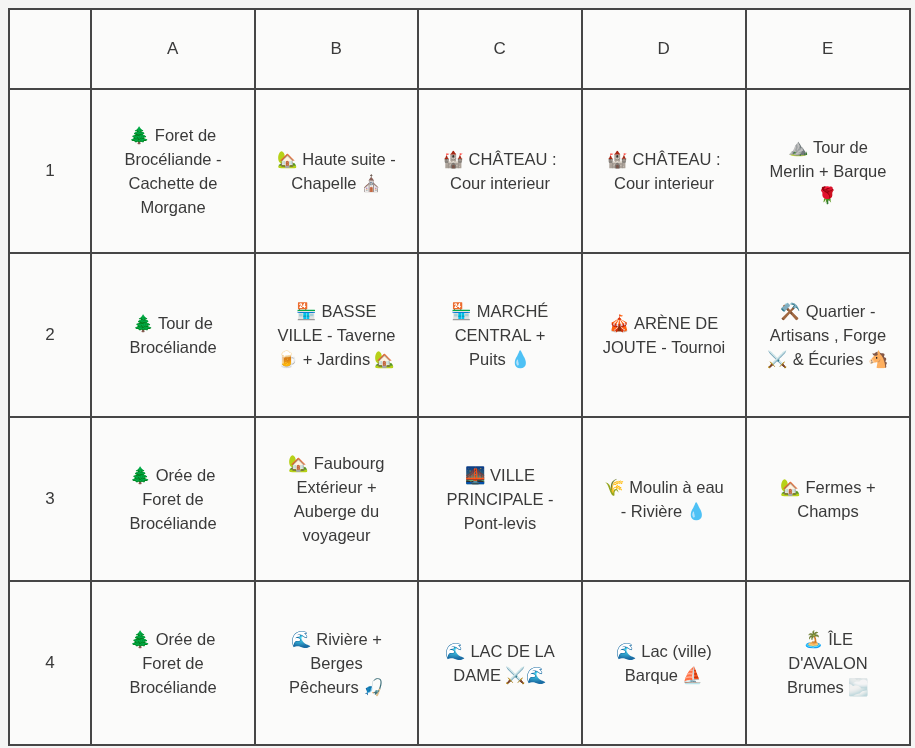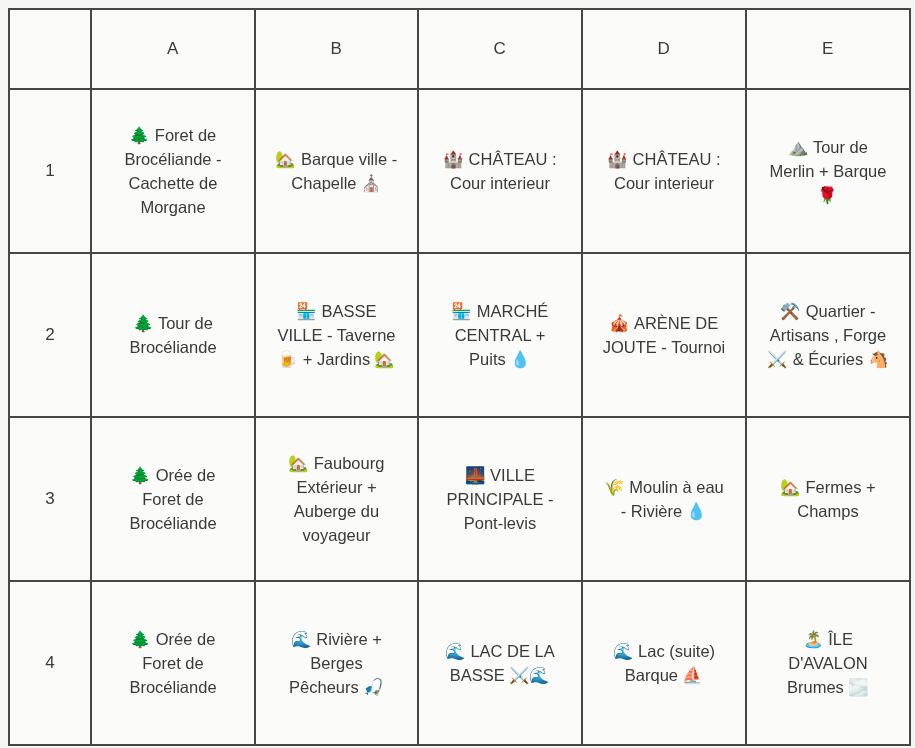--- a/index.html
+++ b/index.html
@@ -73,21 +73,21 @@
         <th class="corner"></th>
         <th>A</th>
         <th>B</th>
         <th>C</th>
         <th>D</th>
         <th>E</th>
       </tr>
       <tr class="data-row">
         <th class="rowhead">1</th>
         <td class="cell">🌲 Foret de Brocéliande - Cachette de Morgane</td>
-        <td class="cell">🏡 Barque ville - Chapelle ⛪</td>
+        <td class="cell">🏡 Haute suite - Chapelle ⛪</td>
         <td class="cell">🏰 CHÂTEAU : Cour interieur</td>
         <td class="cell">🏰 CHÂTEAU : Cour interieur</td>
         <td class="cell">⛰️ Tour de Merlin + Barque 🌹</td>
       </tr>
       <tr class="data-row">
         <th class="rowhead">2</th>
         <td class="cell">🌲 Tour de Brocéliande</td>
         <td class="cell">🏪 BASSE VILLE - Taverne 🍺 + Jardins 🏡</td>
         <td class="cell">🏪 MARCHÉ CENTRAL + Puits 💧</td>
         <td class="cell">🎪 ARÈNE DE JOUTE - Tournoi</td>
@@ -98,19 +98,19 @@
         <td class="cell">🌲 Orée de Foret de Brocéliande</td>
         <td class="cell">🏡 Faubourg Extérieur + Auberge du voyageur</td>
         <td class="cell">🌉 VILLE PRINCIPALE - Pont-levis</td>
         <td class="cell">🌾 Moulin à eau - Rivière 💧</td>
         <td class="cell">🏡 Fermes + Champs</td>
       </tr>
       <tr class="data-row">
         <th class="rowhead">4</th>
         <td class="cell">🌲 Orée de Foret de Brocéliande</td>
         <td class="cell">🌊 Rivière + Berges Pêcheurs 🎣</td>
-        <td class="cell">🌊 LAC DE LA BASSE ⚔️🌊</td>
-        <td class="cell">🌊 Lac (suite) Barque ⛵</td>
+        <td class="cell">🌊 LAC DE LA DAME ⚔️🌊</td>
+        <td class="cell">🌊 Lac (ville) Barque ⛵</td>
         <td class="cell">🏝️ ÎLE D'AVALON Brumes 🌫️</td>
       </tr>
     </tbody>
   </table>
 </div>
 
 </body></html>

